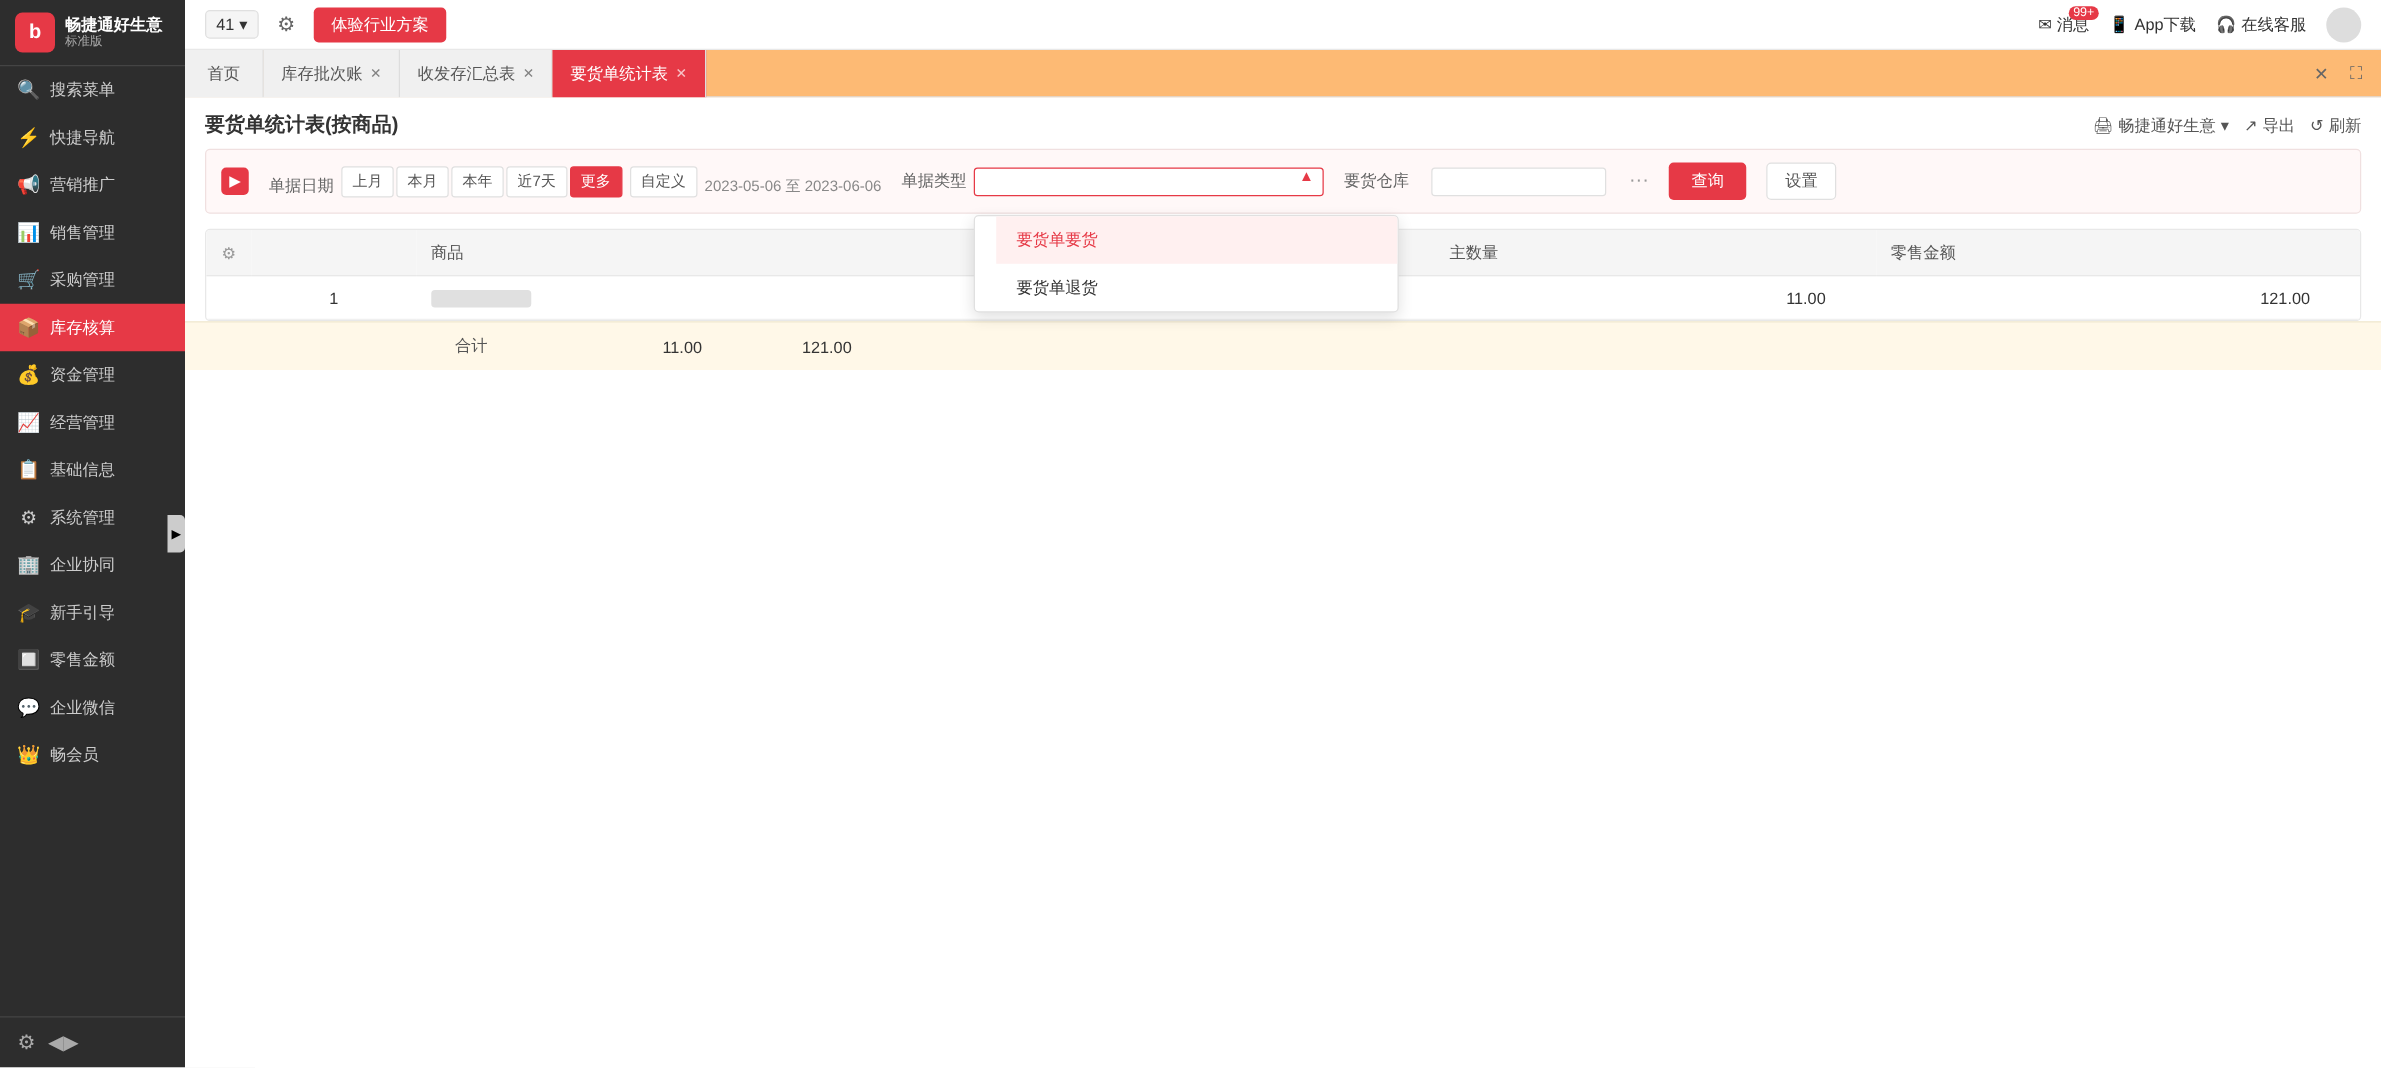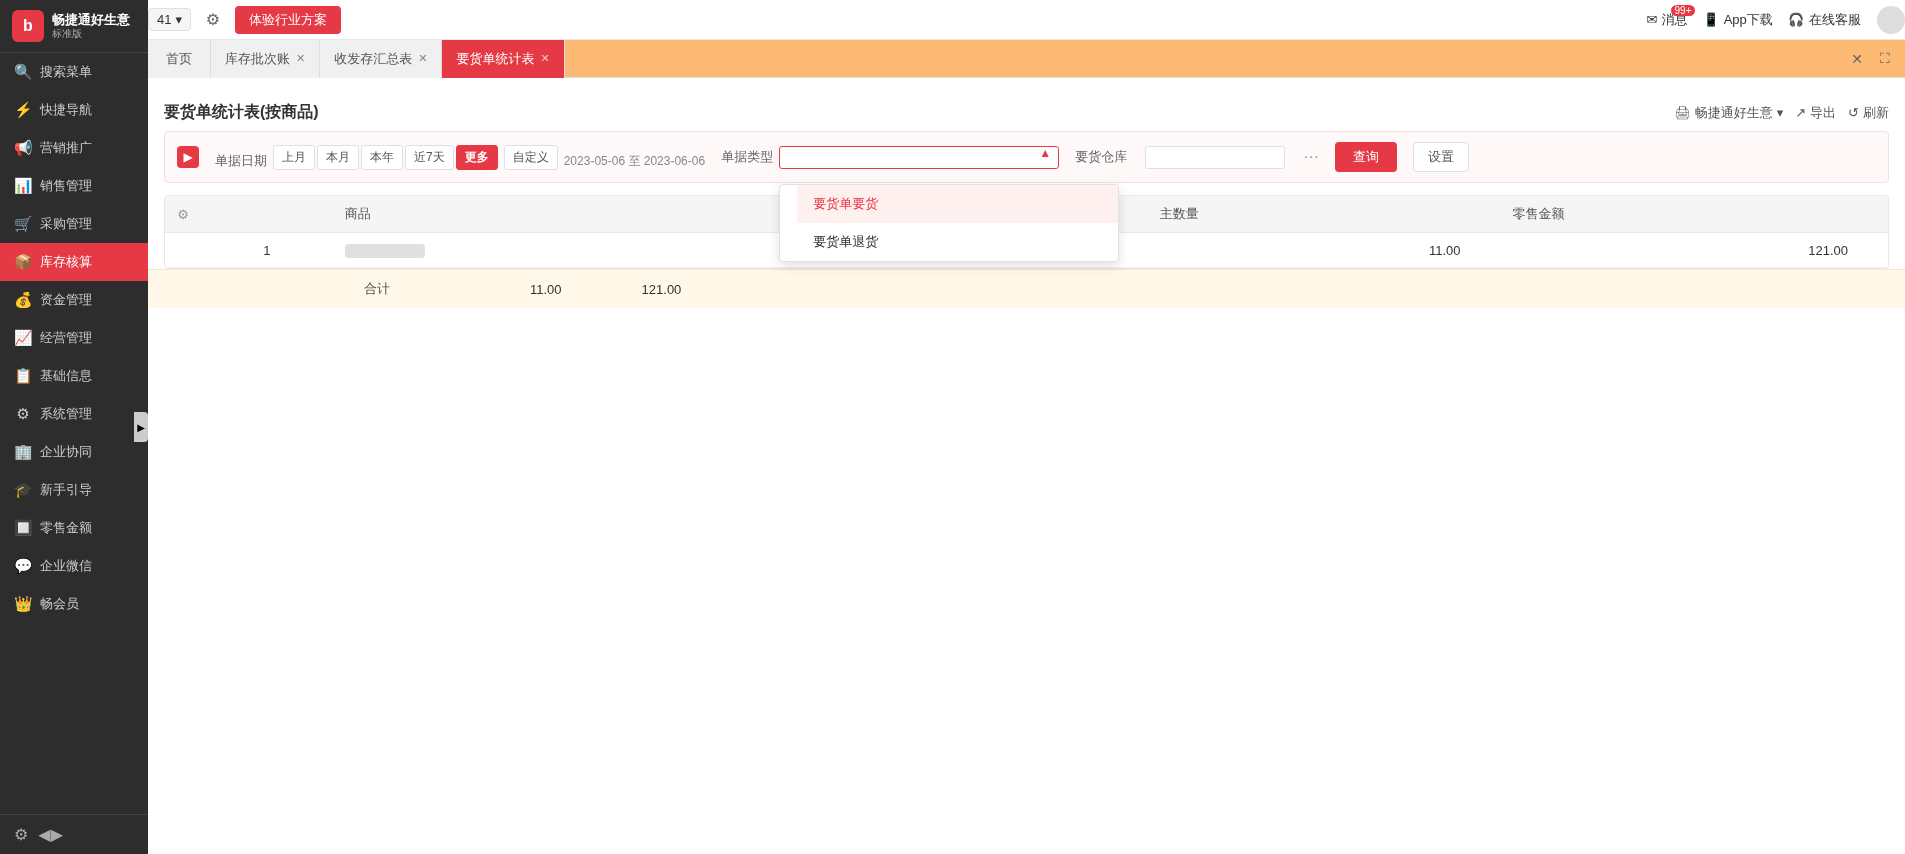--- a/index.html
+++ b/index.html
@@ -96,21 +96,21 @@
       overflow: hidden;
     }
 
     
     .topbar {
       height: 40px;
       background: white;
       border-bottom: 1px solid #e8e8e8;
       display: flex;
       align-items: center;
-      padding: 0 0;
+      padding: 0 16px;
       gap: 10px;
       flex-shrink: 0;
     }
     .topbar-left {
       display: flex;
       align-items: center;
       gap: 8px;
       flex: 1;
     }
     .store-selector {
@@ -235,21 +235,21 @@
       background: white;
       padding: 0;
       position: relative;
     }
 
     
     .page-header {
       display: flex;
       align-items: center;
       justify-content: space-between;
-      padding: 24px 16px 8px 16px;
+      padding: 12px 16px 8px 16px;
     }
     .page-title {
       font-size: 16px;
       font-weight: bold;
       color: #333;
     }
     .page-actions {
       display: flex;
       align-items: center;
       gap: 12px;
@@ -310,21 +310,20 @@
       border: 1px solid #e0e0e0;
       background: white;
       cursor: pointer;
       border-radius: 3px;
       color: #555;
     }
     .date-btn.more {
       background: #e63946;
       color: white;
       border-color: #e63946;
-      font-weight: bold;
     }
     .date-range {
       font-size: 12px;
       color: #888;
     }
     .custom-btn {
       padding: 3px 8px;
       font-size: 12px;
       border: 1px solid #e0e0e0;
       background: white;

